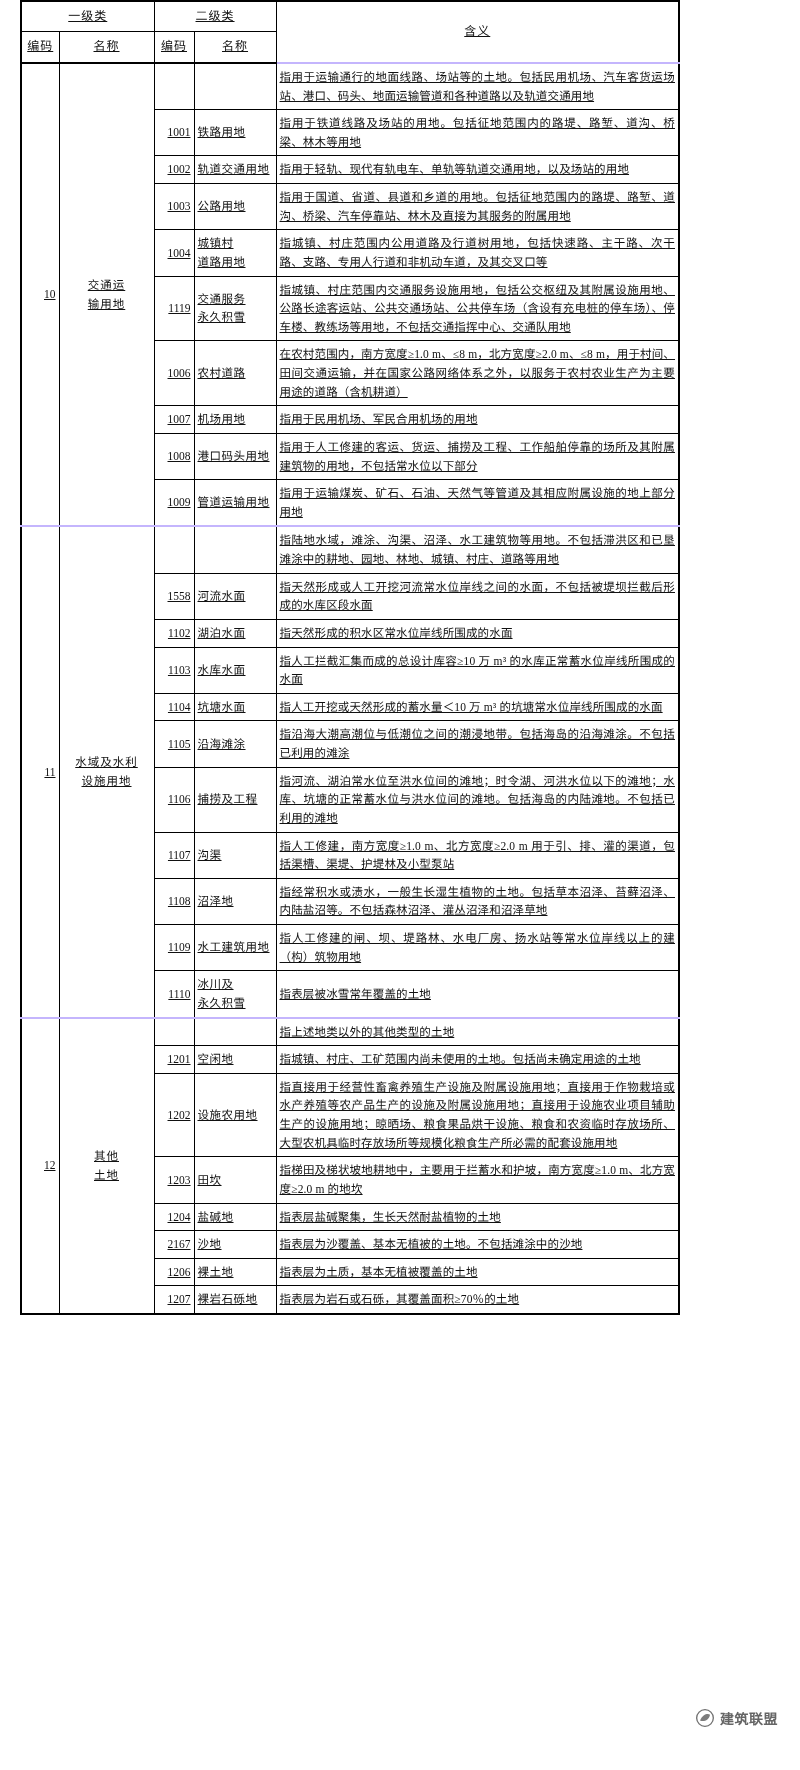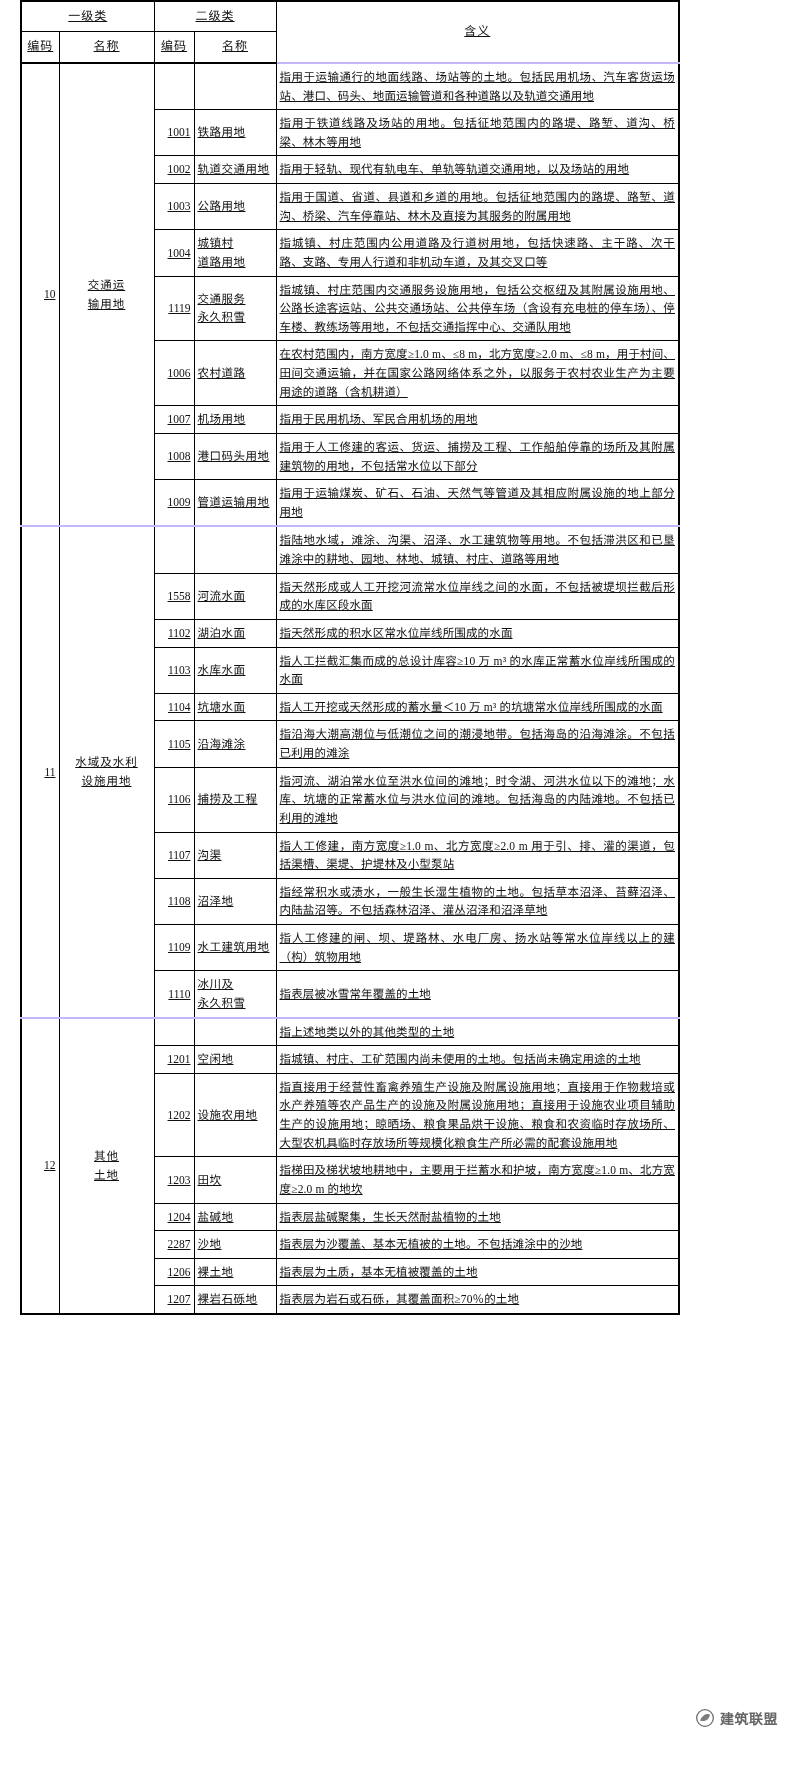--- a/index.html
+++ b/index.html
@@ -287,21 +287,21 @@
           <td class="code">1203</td>
           <td class="name"><span>田坎</span></td>
           <td class="meaning">指梯田及梯状坡地耕地中，主要用于拦蓄水和护坡，南方宽度≥1.0 m、北方宽度≥2.0 m 的地坎</td>
         </tr>
         <tr>
           <td class="code">1204</td>
           <td class="name"><span>盐碱地</span></td>
           <td class="meaning">指表层盐碱聚集，生长天然耐盐植物的土地</td>
         </tr>
         <tr>
-          <td class="code">2287</td>
+          <td class="code">2167</td>
           <td class="name"><span>沙地</span></td>
           <td class="meaning">指表层为沙覆盖、基本无植被的土地。不包括滩涂中的沙地</td>
         </tr>
         <tr>
           <td class="code">1206</td>
           <td class="name"><span>裸土地</span></td>
           <td class="meaning">指表层为土质，基本无植被覆盖的土地</td>
         </tr>
         <tr>
           <td class="code">1207</td>

